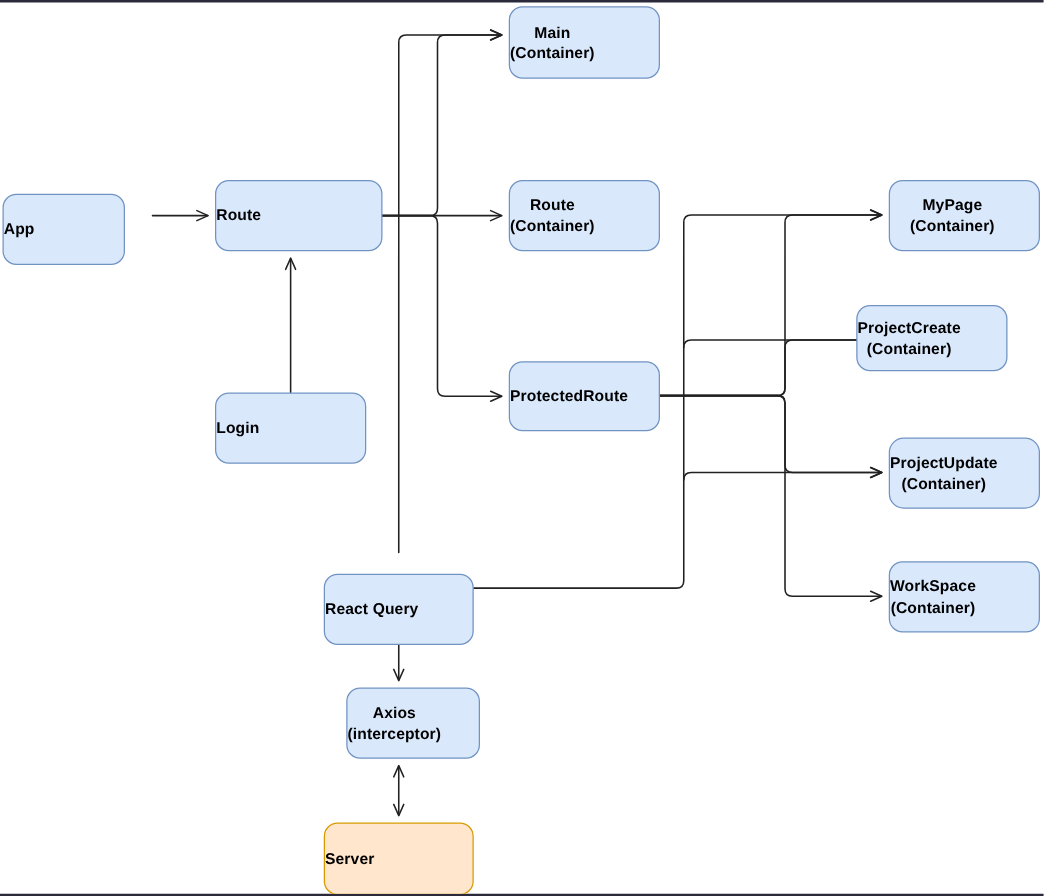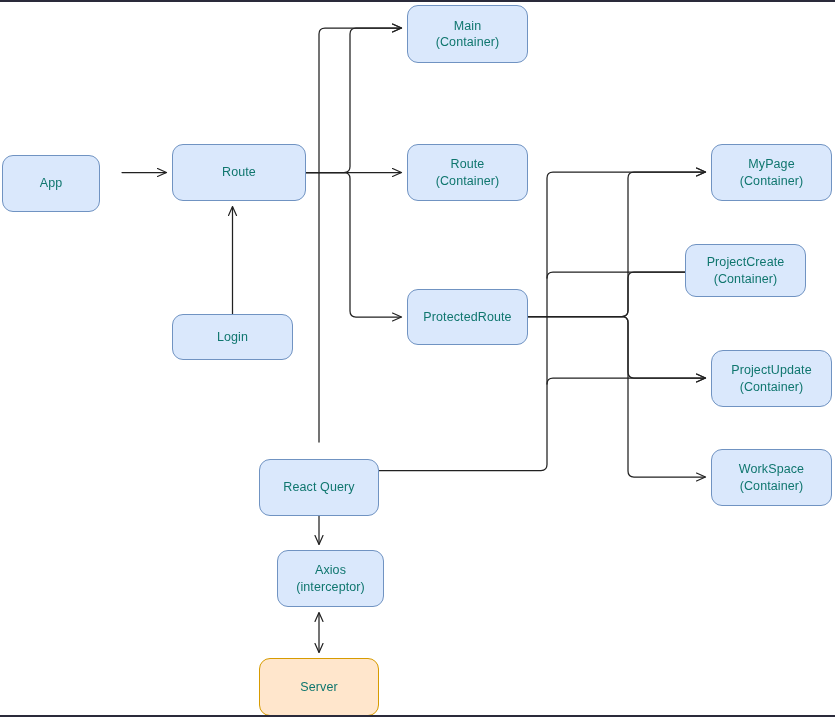--- a/index.html
+++ b/index.html
@@ -26,28 +26,29 @@
     width: 835px;
     height: 717px;
     pointer-events: none;
   }
   .node {
     position: absolute;
     box-sizing: border-box;
     border-radius: 11px;
     display: flex;
     align-items: center;
-    justify-content: center;
+    justify-content: flex-start;
     text-align: center;
     line-height: 1.32;
     font-size: 12.5px;
-    color: #0f766e;
+    color: #000000;
     letter-spacing: .1px;
     white-space: pre-line;
     z-index: 2;
+    font-weight: bold;
   }
   .node.blue {
     background: #dae8fc;
     border: 1px solid #7093c2;
   }
   .node.orange {
     background: #ffe6cc;
     border: 1px solid #d79b00;
   }
   .node-label {
@@ -95,31 +96,31 @@
 
       <path d="M319,503 L319,542" marker-end="url(#arrowOpen)" marker-start="url(#arrowOpenStart)"></path>
 
       <path d="M319,611 L319,650" marker-end="url(#arrowOpen)" marker-start="url(#arrowOpenStart)"></path>
     </g>
   </svg>
 
   <div id="node-layer">
       <div class="node blue" style="left: 2px; top: 153px; width: 98px; height: 57px;"><span class="node-label">App</span></div>
       <div class="node blue" style="left: 172px; top: 142px; width: 134px; height: 57px;"><span class="node-label">Route</span></div>
-      <div class="node blue" style="left: 172px; top: 312px; width: 121px; height: 46px;"><span class="node-label">Login</span></div>
+      <div class="node blue" style="left: 172px; top: 312px; width: 121px; height: 57px;"><span class="node-label">Login</span></div>
       <div class="node blue" style="left: 407px; top: 3px; width: 121px; height: 58px;"><span class="node-label">Main
 (Container)</span></div>
       <div class="node blue" style="left: 407px; top: 142px; width: 121px; height: 57px;"><span class="node-label">Route
 (Container)</span></div>
       <div class="node blue" style="left: 407px; top: 287px; width: 121px; height: 56px;"><span class="node-label">ProtectedRoute</span></div>
       <div class="node blue" style="left: 259px; top: 440px; width: 120px; height: 57px; margin-top: 17px;"><span class="node-label">React Query</span></div>
       <div class="node blue" style="left: 277px; top: 548px; width: 107px; height: 57px;"><span class="node-label">Axios
 (interceptor)</span></div>
       <div class="node orange" style="left: 259px; top: 656px; width: 120px; height: 58px;"><span class="node-label">Server</span></div>
-      <div class="node blue" style="left: 711px; top: 142px; width: 121px; height: 57px;"><span class="node-label">MyPage
+      <div class="node blue" style="left: 711px; top: 142px; width: 121px; height: 57px; padding-left: 16px;"><span class="node-label">MyPage
 (Container)</span></div>
       <div class="node blue" style="left: 685px; top: 242px; width: 121px; height: 53px;"><span class="node-label">ProjectCreate
 (Container)</span></div>
       <div class="node blue" style="left: 711px; top: 348px; width: 121px; height: 57px; border-radius: 12px;"><span class="node-label">ProjectUpdate
 (Container)</span></div>
       <div class="node blue" style="left: 711px; top: 447px; width: 121px; height: 57px;"><span class="node-label">WorkSpace
 (Container)</span></div>
     </div>
 
 </div>

